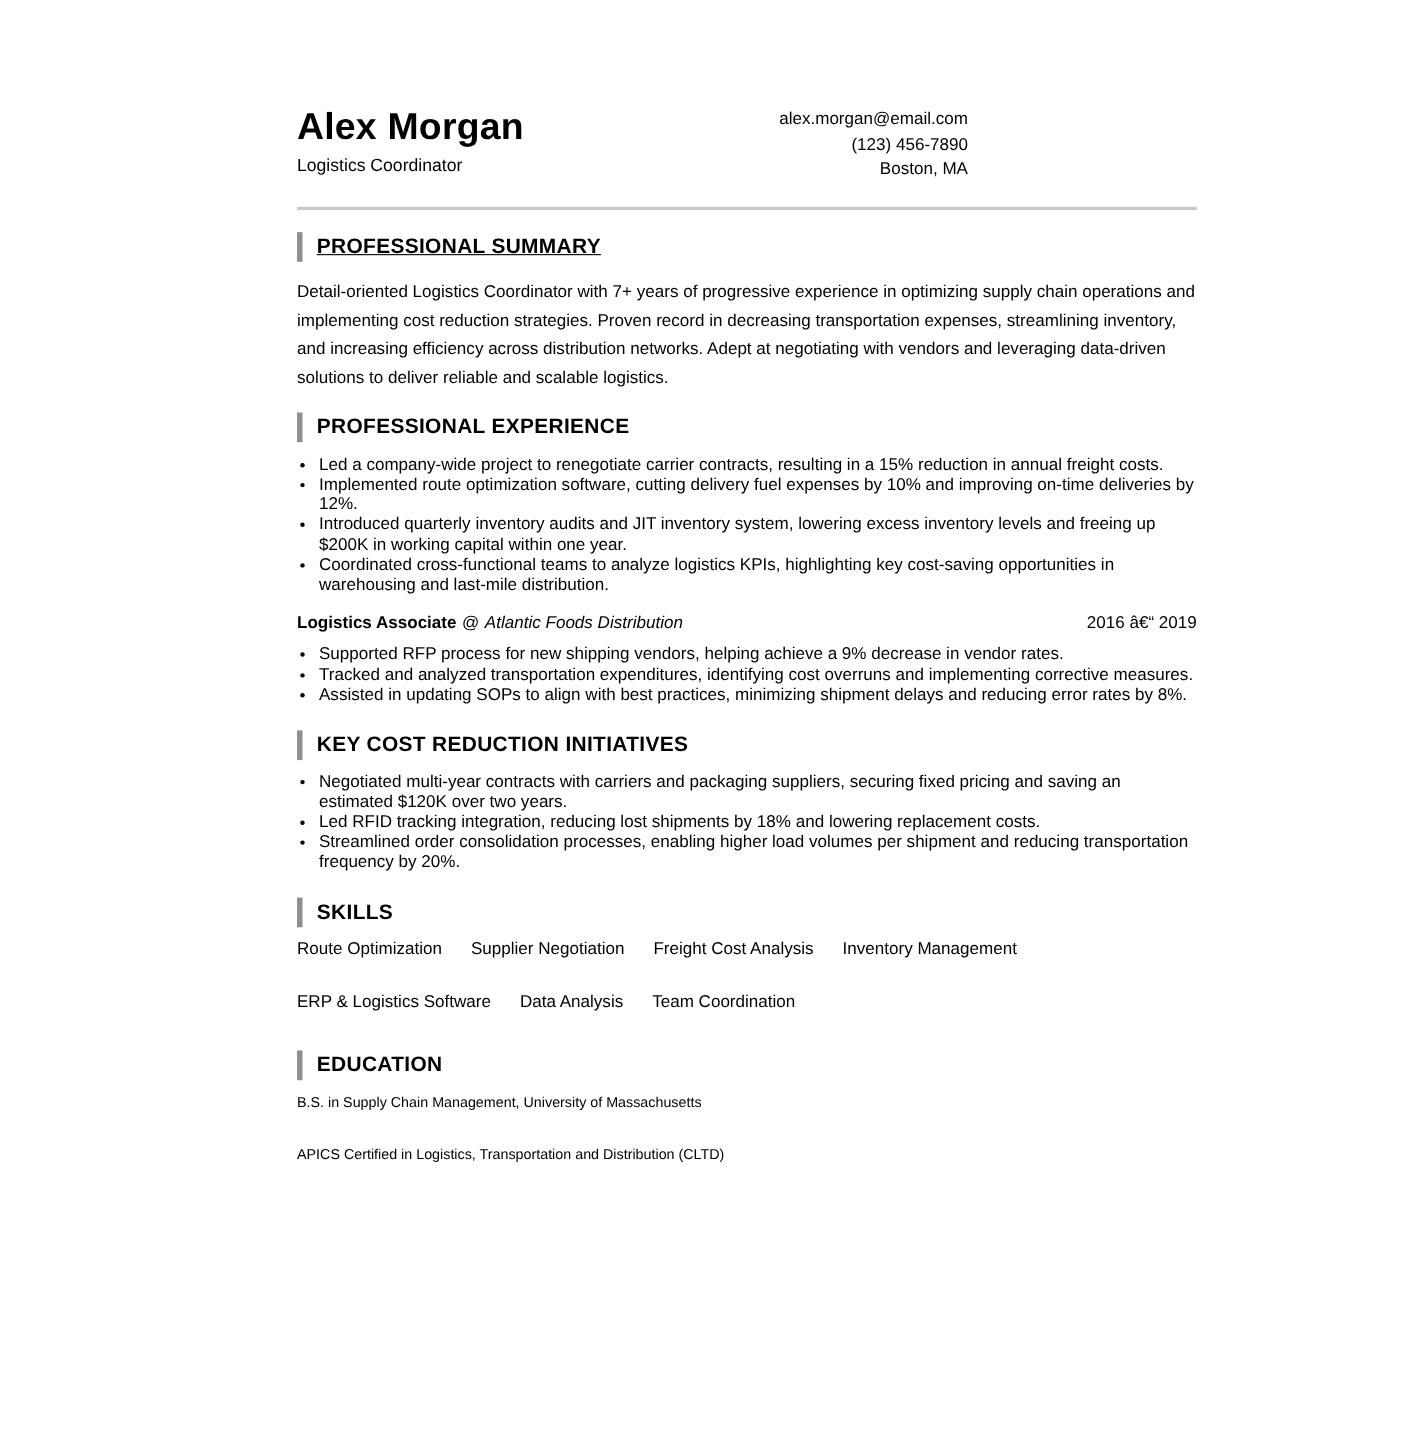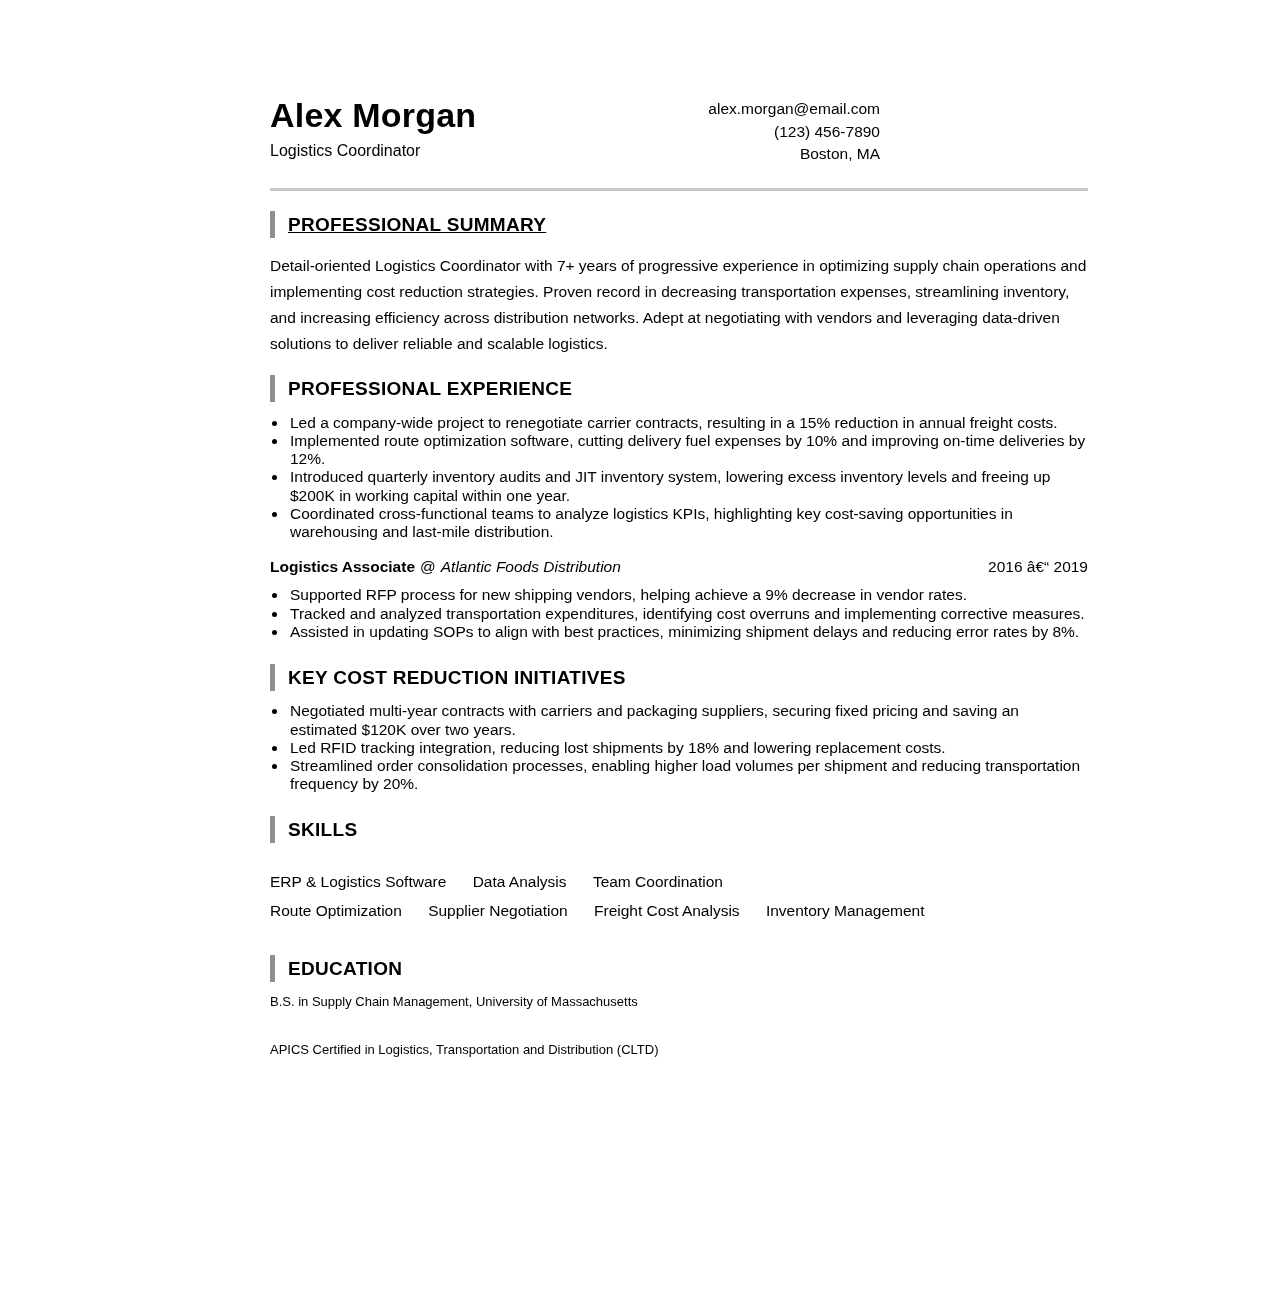--- a/index.html
+++ b/index.html
@@ -110,30 +110,30 @@
     </ul>
 
     <h2 class="sec-head mt-init">KEY COST REDUCTION INITIATIVES</h2>
     <ul class="bullets init">
       <li>Negotiated multi-year contracts with carriers and packaging suppliers, securing fixed pricing and saving an estimated $120K over two years.</li>
       <li>Led RFID tracking integration, reducing lost shipments by 18% and lowering replacement costs.</li>
       <li>Streamlined order consolidation processes, enabling higher load volumes per shipment and reducing transportation frequency by 20%.</li>
     </ul>
 
     <h2 class="sec-head mt-skill">SKILLS</h2>
-    <p class="skill-row row2">
-      <span class="skill-item">ERP &amp; Logistics Software</span>
-      <span class="skill-item">Data Analysis</span>
-      <span class="skill-item">Team Coordination</span>
-    </p>
     <p class="skill-row row1">
       <span class="skill-item">Route Optimization</span>
       <span class="skill-item">Supplier Negotiation</span>
       <span class="skill-item">Freight Cost Analysis</span>
       <span class="skill-item">Inventory Management</span>
+    </p>
+    <p class="skill-row row2">
+      <span class="skill-item">ERP &amp; Logistics Software</span>
+      <span class="skill-item">Data Analysis</span>
+      <span class="skill-item">Team Coordination</span>
     </p>
 
     <h2 class="sec-head mt-edu">EDUCATION</h2>
     <p class="edu-line line1">B.S. in Supply Chain Management, University of Massachusetts</p>
     <p class="edu-line line2">APICS Certified in Logistics, Transportation and Distribution (CLTD)</p>
 
   </div>
 </div>
 
 </body></html>

